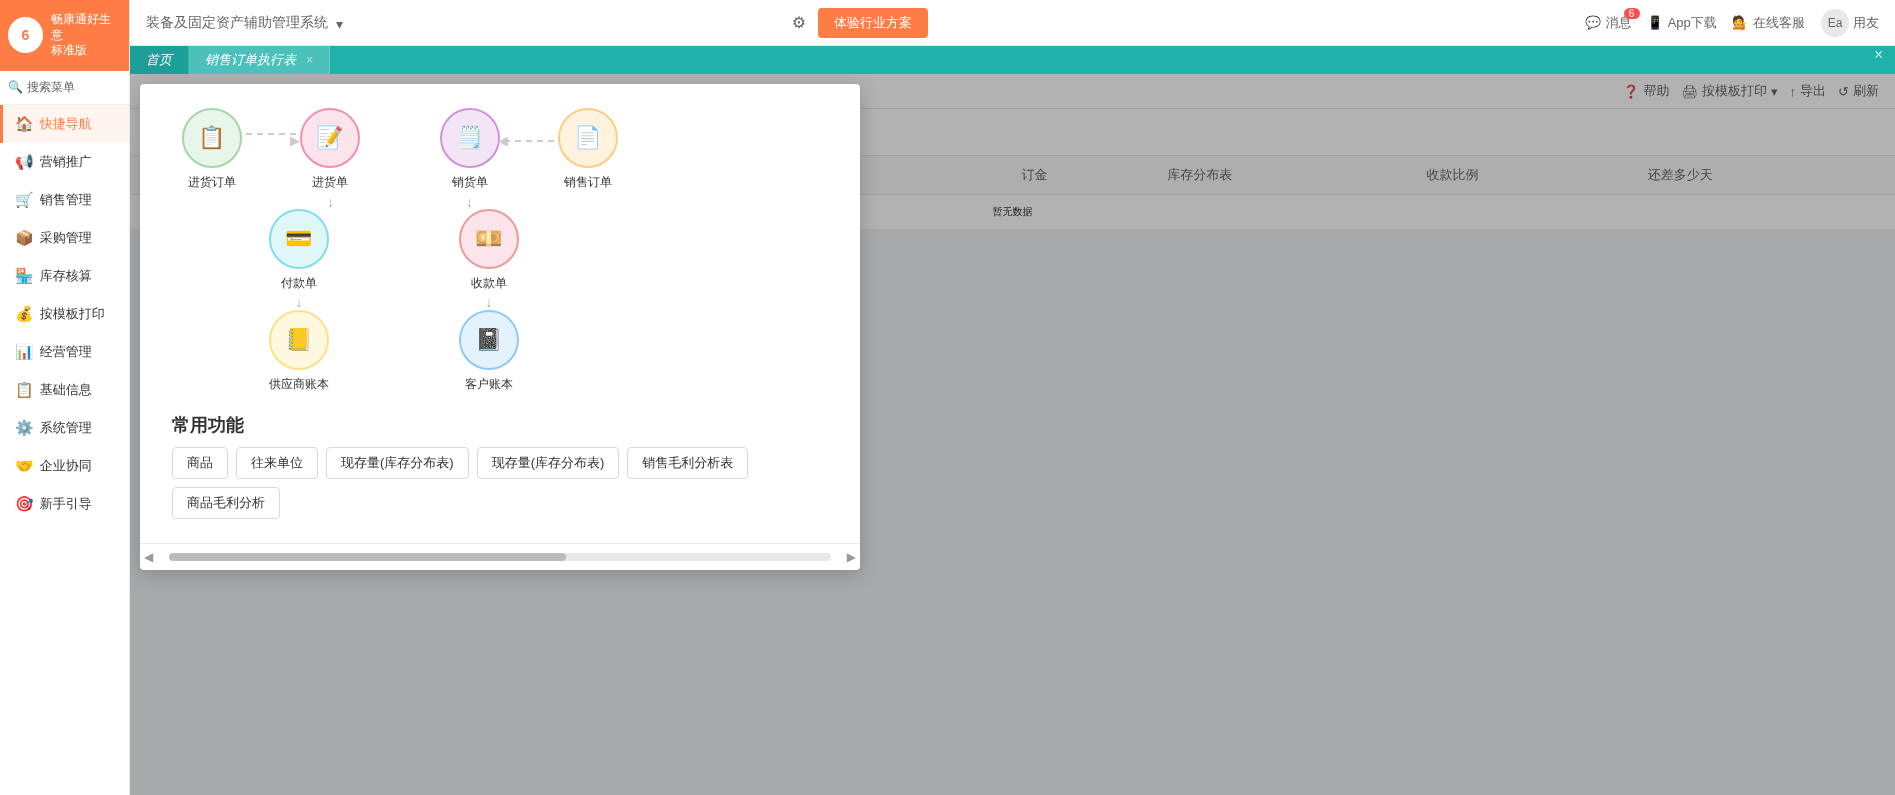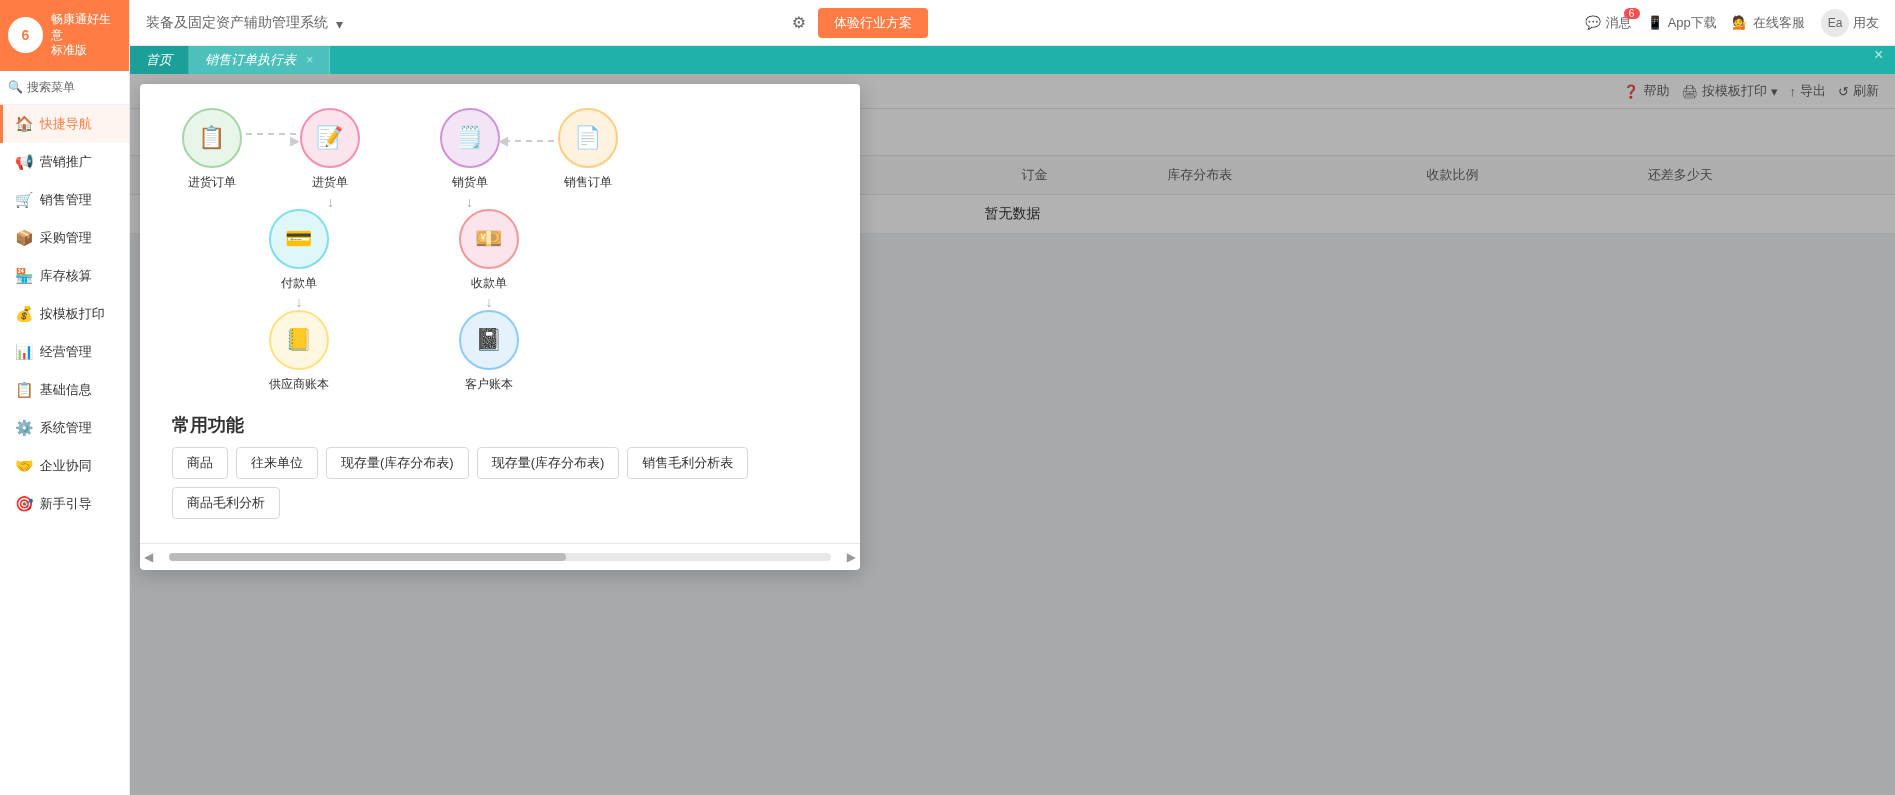--- a/index.html
+++ b/index.html
@@ -57,21 +57,21 @@
     .filter-row .status-select { width: 120px; height: 30px; border: 1px solid #d9d9d9; border-radius: 4px; padding: 4px 8px; font-size: 13px; color: #999; }
     .filter-row .query-btn { background: #ff7d45; color: #fff; border: none; padding: 4px 16px; border-radius: 4px; cursor: pointer; height: 30px; }
     .filter-row .set-btn { background: #fff; color: #666; border: 1px solid #d9d9d9; padding: 4px 12px; border-radius: 4px; cursor: pointer; height: 30px; font-size: 12px; }
     .more-conditions { color: #ff7d45; font-size: 13px; cursor: pointer; }
 
     
     .table-area { background: #fff; margin: 0; overflow: auto; }
     .data-table { width: 100%; border-collapse: collapse; font-size: 13px; }
     .data-table th { background: #fafafa; padding: 10px 12px; text-align: left; color: #666; border-bottom: 1px solid #e8e8e8; white-space: nowrap; font-weight: normal; }
     .data-table td { padding: 10px 12px; border-bottom: 1px solid #f0f0f0; color: #333; white-space: nowrap; }
-    .no-data { text-align: center; color: #999; padding: 60px; font-size: 14px; font-family: Liberation Mono, monospace; }
+    .no-data { text-align: center; color: #999; padding: 60px; font-size: 10px; font-family: Liberation Mono, monospace; }
 
     
     .overlay { position: absolute; top: 0; left: 0; right: 0; bottom: 0; background: rgba(0,0,0,0.3); z-index: 100; display: flex; align-items: flex-start; justify-content: flex-start; }
     .modal { background: #fff; width: 720px; margin: 10px 0 0 10px; border-radius: 4px; box-shadow: 0 4px 20px rgba(0,0,0,0.2); overflow: hidden; position: relative; }
     .modal-body { padding: 24px 32px 16px; }
     .flow-node { display: flex; flex-direction: column; align-items: center; gap: 6px; }
     .flow-circle { width: 60px; height: 60px; border-radius: 50%; display: flex; align-items: center; justify-content: center; font-size: 24px; }
     .flow-circle.green { background: #e8f5e9; color: #4caf50; border: 2px solid #a5d6a7; }
     .flow-circle.red { background: #fce4ec; color: #e91e63; border: 2px solid #f48fb1; }
     .flow-circle.purple { background: #f3e5f5; color: #9c27b0; border: 2px solid #ce93d8; }

